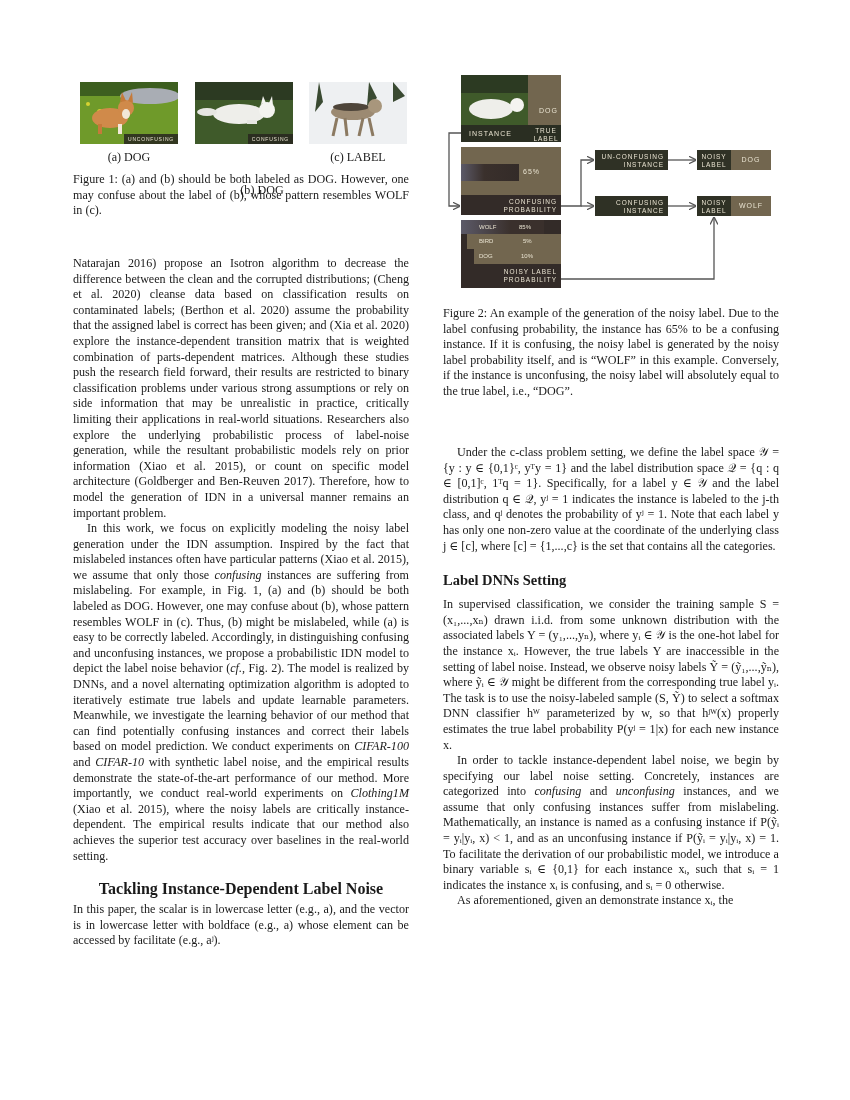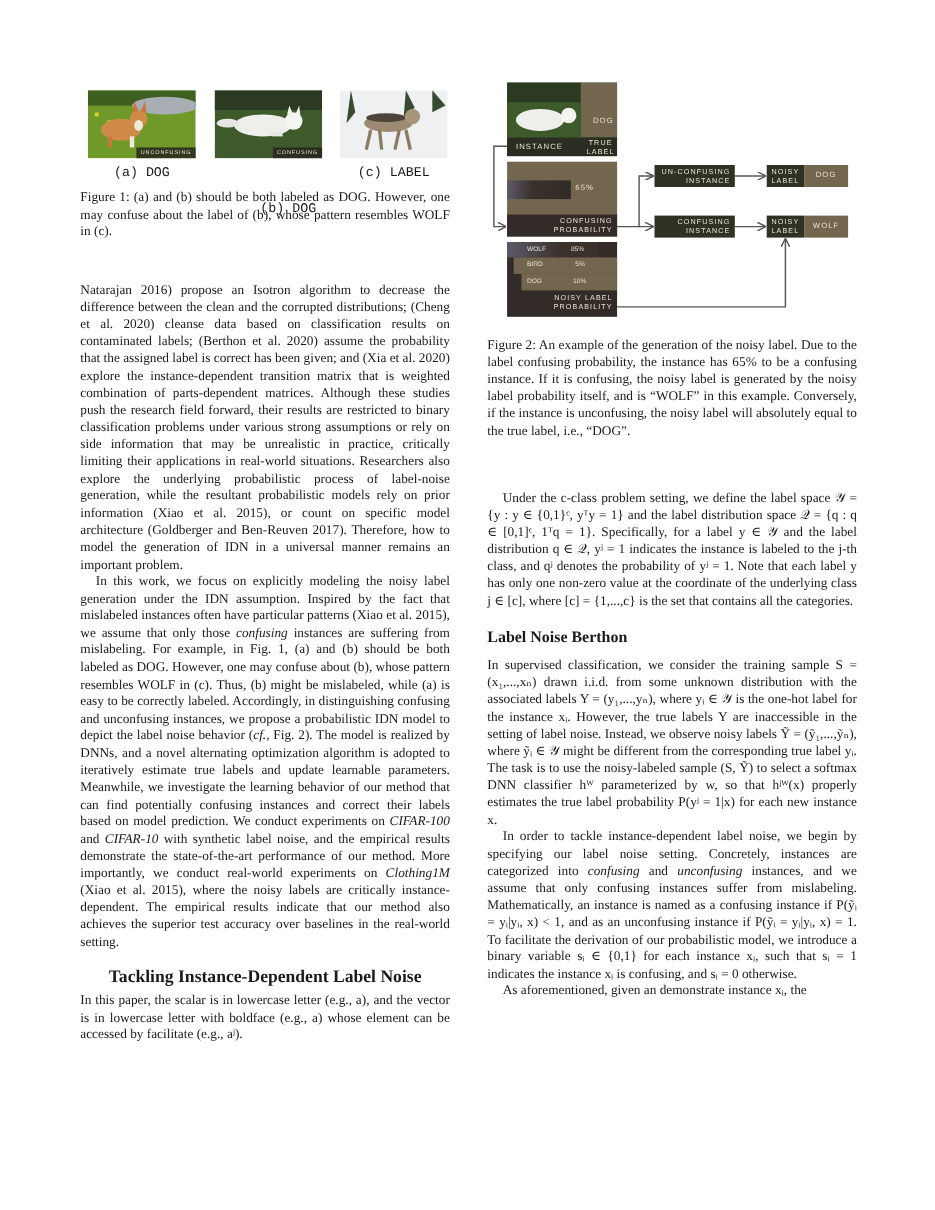--- a/index.html
+++ b/index.html
@@ -17,21 +17,21 @@
   .caption { font-size: 12.1px; line-height: 15.6px; text-align: justify; margin: 0; }
   i { font-style: italic; }
 
   
   .fig1 { position: absolute; top: 82px; left: 80px; width: 320px; height: 90px; }
   .thumb { position: absolute; top: 0; width: 98px; height: 62px; overflow: hidden; }
   .thumb .tag {
     position: absolute; right: 0; bottom: 0; background: rgba(40,38,30,0.85); color: #e8e2d0;
     font-family: "Liberation Sans", sans-serif; font-size: 5px; letter-spacing: 0.8px; padding: 2px 4px;
   }
-  .sublabel { position: absolute; top: 68px; width: 98px; text-align: center; font-size: 12.1px; font-family: Liberation Mono, monospace; }
+  .sublabel { position: absolute; top: 68px; width: 98px; text-align: center; font-size: 12.1px; }
 
   
   .diag { position: absolute; left: 443px; top: 72px; width: 340px; height: 220px; }
   .box { position: absolute; font-family: "Liberation Sans", sans-serif; color: #e8e2d0; letter-spacing: 1px; font-size: 6.5px; line-height: 7.5px; }
   .dark { background: #332b28; }
   .olive { background: #2f3125; }
   .tan { background: #72664f; }
 
   h2.sec { font-size: 16px; font-weight: bold; text-align: center; margin: 0; }
   h3.sec { font-size: 14.5px; font-weight: bold; margin: 0; }
@@ -180,17 +180,17 @@
     </g>
   </svg>
 </div>
 
 <div class="col col-right" style="top:306px;">
   <p class="caption">Figure 2: An example of the generation of the noisy label. Due to the label confusing probability, the instance has 65% to be a confusing instance. If it is confusing, the noisy label is generated by the noisy label probability itself, and is “WOLF” in this example. Conversely, if the instance is unconfusing, the noisy label will absolutely equal to the true label, i.e., “DOG”.</p>
 </div>
 
 <div class="col col-right" style="top:445px;">
   <p class="body indent">Under the c-class problem setting, we define the label space 𝒴 = {y : y ∈ {0,1}ᶜ, yᵀy = 1} and the label distribution space 𝒬 = {q : q ∈ [0,1]ᶜ, 1ᵀq = 1}. Specifically, for a label y ∈ 𝒴 and the label distribution q ∈ 𝒬, yʲ = 1 indicates the instance is labeled to the j-th class, and qʲ denotes the probability of yʲ = 1. Note that each label y has only one non-zero value at the coordinate of the underlying class j ∈ [c], where [c] = {1,...,c} is the set that contains all the categories.</p>
-  <h3 class="sec" style="margin-top:18px;margin-bottom:8px;">Label Noise Berthon</h3>
+  <h3 class="sec" style="margin-top:18px;margin-bottom:8px;">Label DNNs Setting</h3>
   <p class="body">In supervised classification, we consider the training sample S = (x₁,...,xₙ) drawn i.i.d. from some unknown distribution with the associated labels Y = (y₁,...,yₙ), where yᵢ ∈ 𝒴 is the one-hot label for the instance xᵢ. However, the true labels Y are inaccessible in the setting of label noise. Instead, we observe noisy labels Ỹ = (ỹ₁,...,ỹₙ), where ỹᵢ ∈ 𝒴 might be different from the corresponding true label yᵢ. The task is to use the noisy-labeled sample (S, Ỹ) to select a softmax DNN classifier hᵂ parameterized by w, so that hʲᵂ(x) properly estimates the true label probability P(yʲ = 1|x) for each new instance x.</p>
   <p class="body indent"><span>In order to tackle instance-dependent label noise, we begin by specifying our label noise setting. Concretely, instances are categorized into </span><i>confusing</i><span> and </span><i>unconfusing</i><span> instances, and we assume that only confusing instances suffer from mislabeling. Mathematically, an instance is named as a confusing instance if P(ỹᵢ = yᵢ|yᵢ, x) &lt; 1, and as an unconfusing instance if P(ỹᵢ = yᵢ|yᵢ, x) = 1. To facilitate the derivation of our probabilistic model, we introduce a binary variable sᵢ ∈ {0,1} for each instance xᵢ, such that sᵢ = 1 indicates the instance xᵢ is confusing, and sᵢ = 0 otherwise.</span></p>
   <p class="body indent">As aforementioned, given an demonstrate instance xᵢ, the</p>
 </div>
 
 </body></html>

